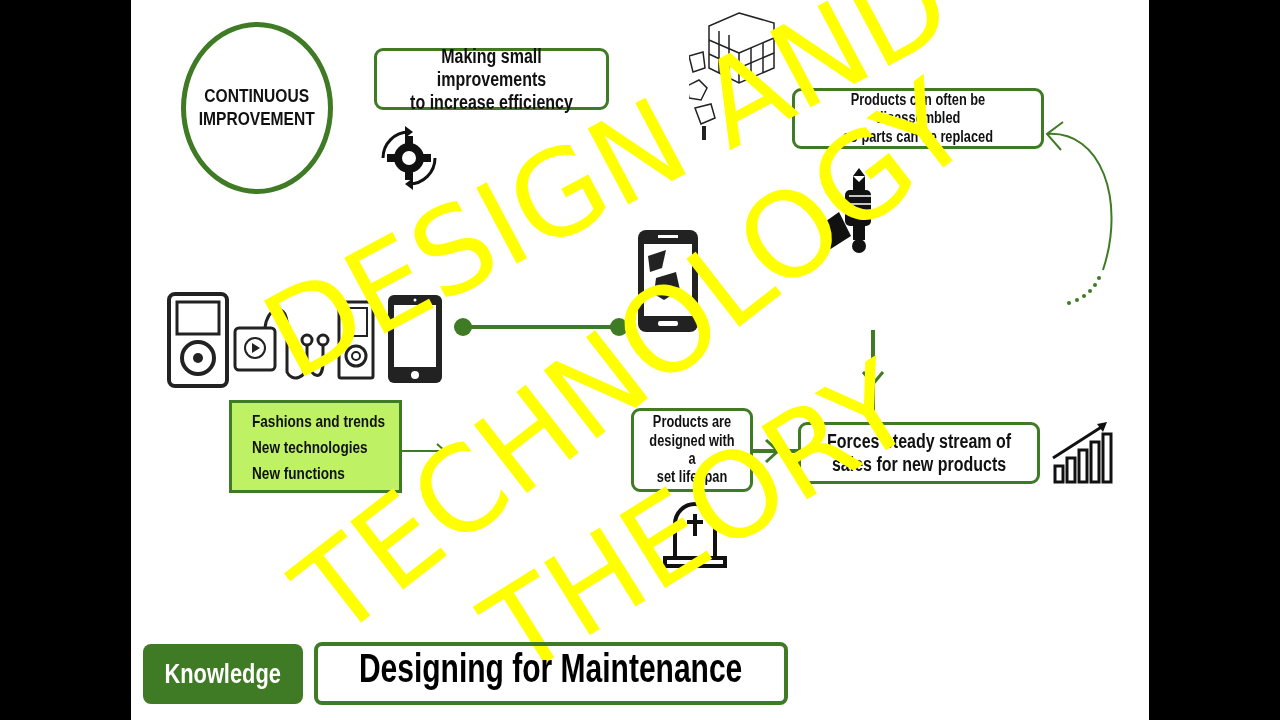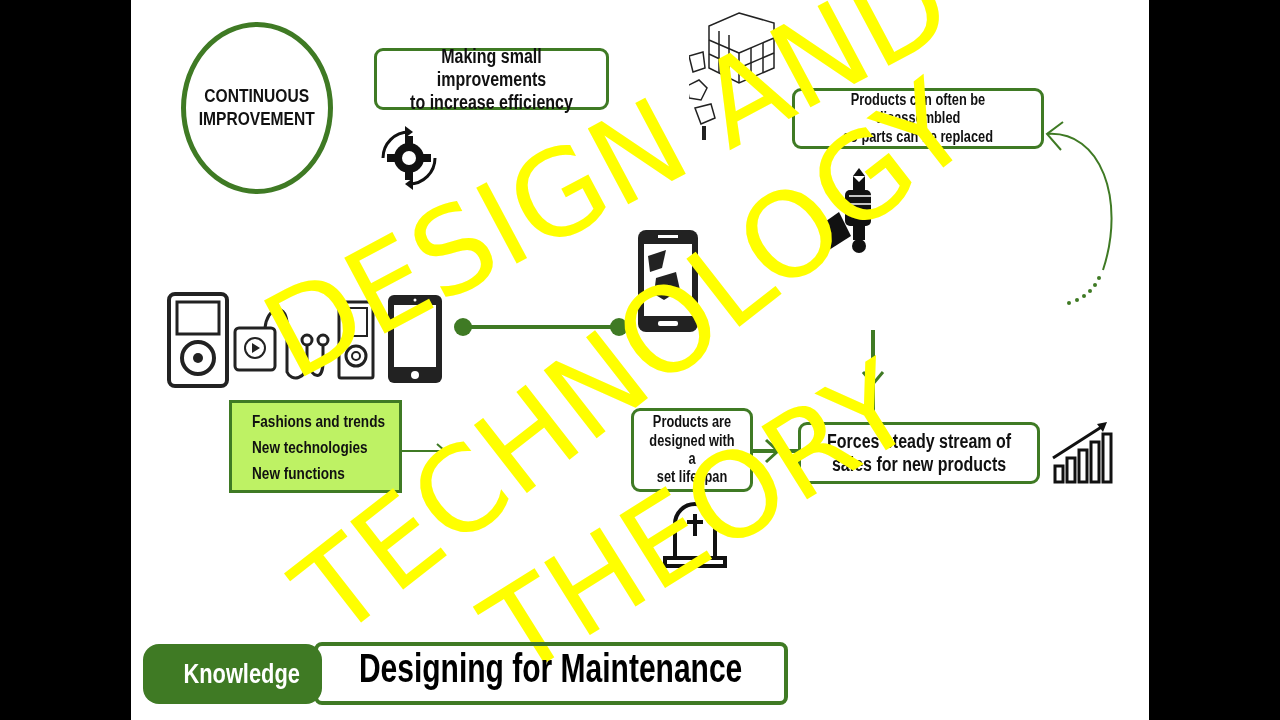--- a/index.html
+++ b/index.html
@@ -6,21 +6,21 @@
   body { width:1280px; height:720px; background:#000; position:relative; overflow:hidden; font-family:"Liberation Sans", sans-serif; }
   .slide { position:absolute; left:131px; top:0; width:1018px; height:720px; background:#fff; overflow:hidden; }
   .abs { position:absolute; }
   .circle { position:absolute; border:5px solid #3f7a24; border-radius:50%; box-sizing:border-box; display:flex; align-items:center; justify-content:center; text-align:center; }
   .circle span { font-family:"Liberation Sans Narrow","Liberation Sans", sans-serif; font-weight:bold; color:#111; font-size:19px; line-height:1.2; transform:scaleX(0.82); white-space:pre-line; }
   .box { position:absolute; border:3px solid #3f7a24; border-radius:9px; box-sizing:border-box; display:flex; align-items:center; justify-content:center; text-align:center; background:#fff; }
   .box span { font-weight:bold; color:#111; line-height:1.15; transform:scaleX(0.8); white-space:pre-line; display:block; }
   .list-box { position:absolute; border:3px solid #3f7a24; box-sizing:border-box; background:#bef264; padding:6px 20px; }
   .list-box div { font-weight:bold; font-size:17px; color:#111; line-height:26px; transform:scaleX(0.8); transform-origin:left center; white-space:nowrap; }
   .watermark { position:absolute; color:#ffff00; font-family:"DejaVu Sans", sans-serif; font-size:118px; white-space:nowrap; line-height:1; transform-origin:center center; pointer-events:none; }
-  .knowledge { position:absolute; left:12px; top:644px; width:160px; height:60px; background:#3f7a24; border-radius:16px; display:flex; align-items:center; justify-content:center;padding-left:19px; }
+  .knowledge { position:absolute; left:12px; top:644px; width:160px; height:60px; background:#3f7a24; border-radius:8px; display:flex; align-items:center; justify-content:center; }
   .knowledge span { color:#fff; font-weight:bold; font-size:28px; transform:scaleX(0.78); }
   .title-box { position:absolute; left:183px; top:642px; width:474px; height:63px; border:4px solid #3f7a24; border-radius:8px; box-sizing:border-box; display:flex; align-items:flex-start; justify-content:center; }
   .title-box span { color:#000; font-size:40px; font-weight:bold; transform:scaleX(0.75); white-space:nowrap; }
 </style>
 </head>
 <body>
 
 <div class="slide">
 
   <div class="circle" style="left:50px; top:22px; width:152px; height:172px;">

